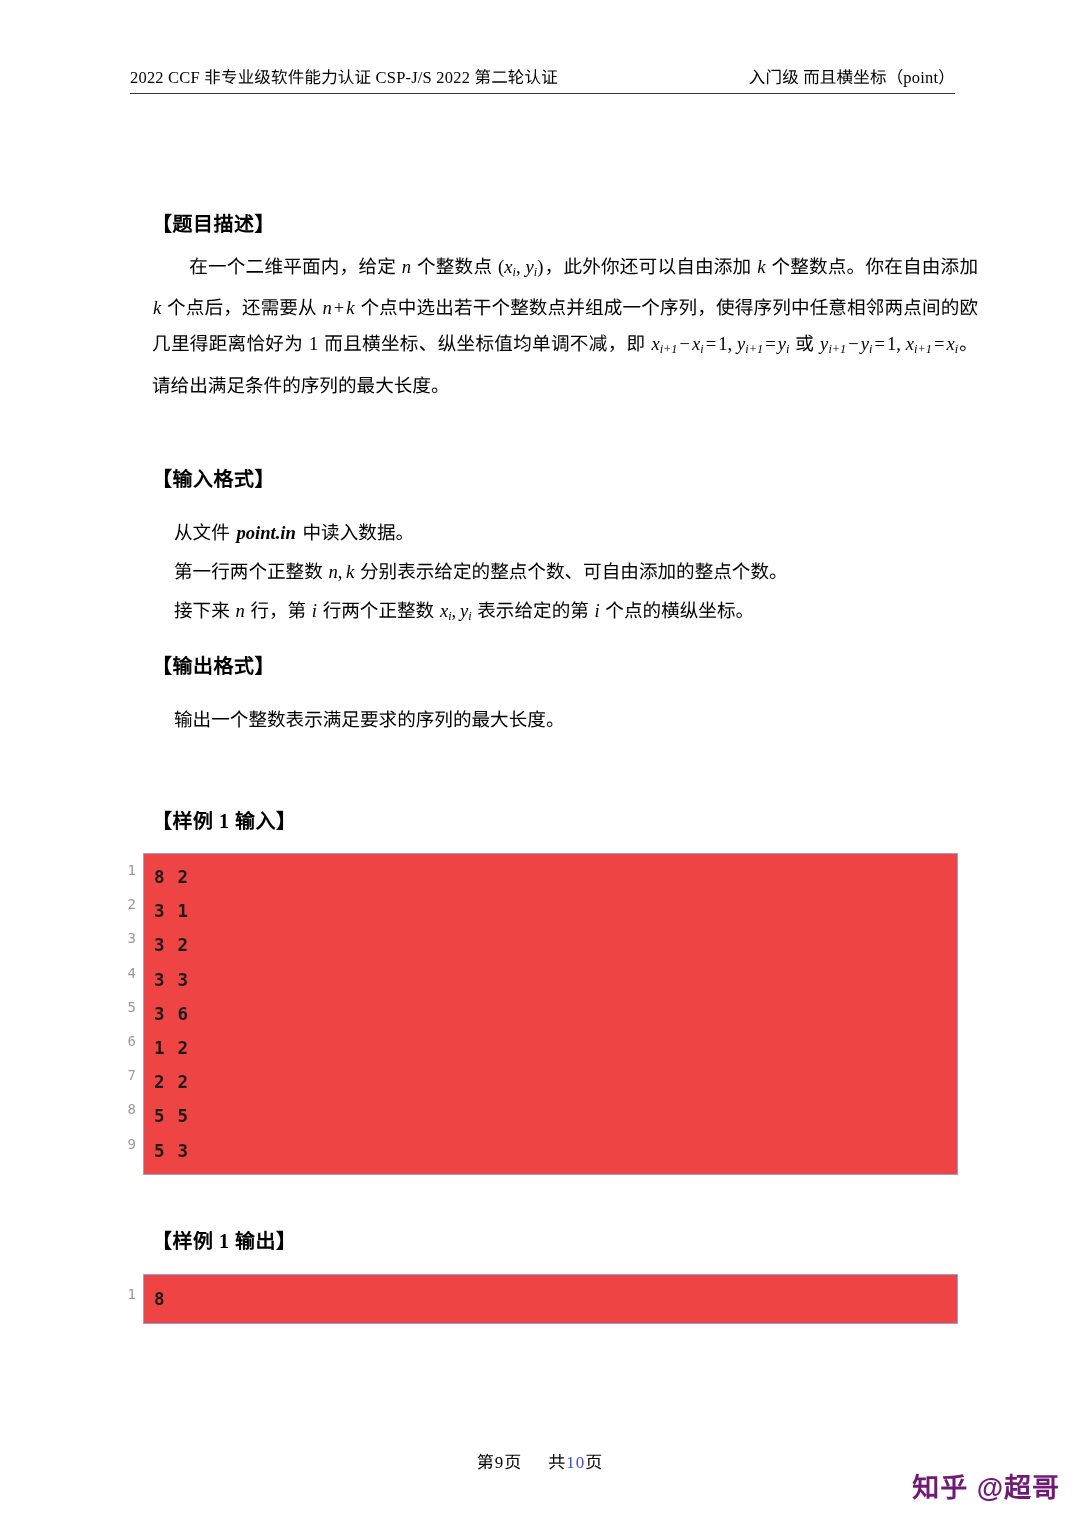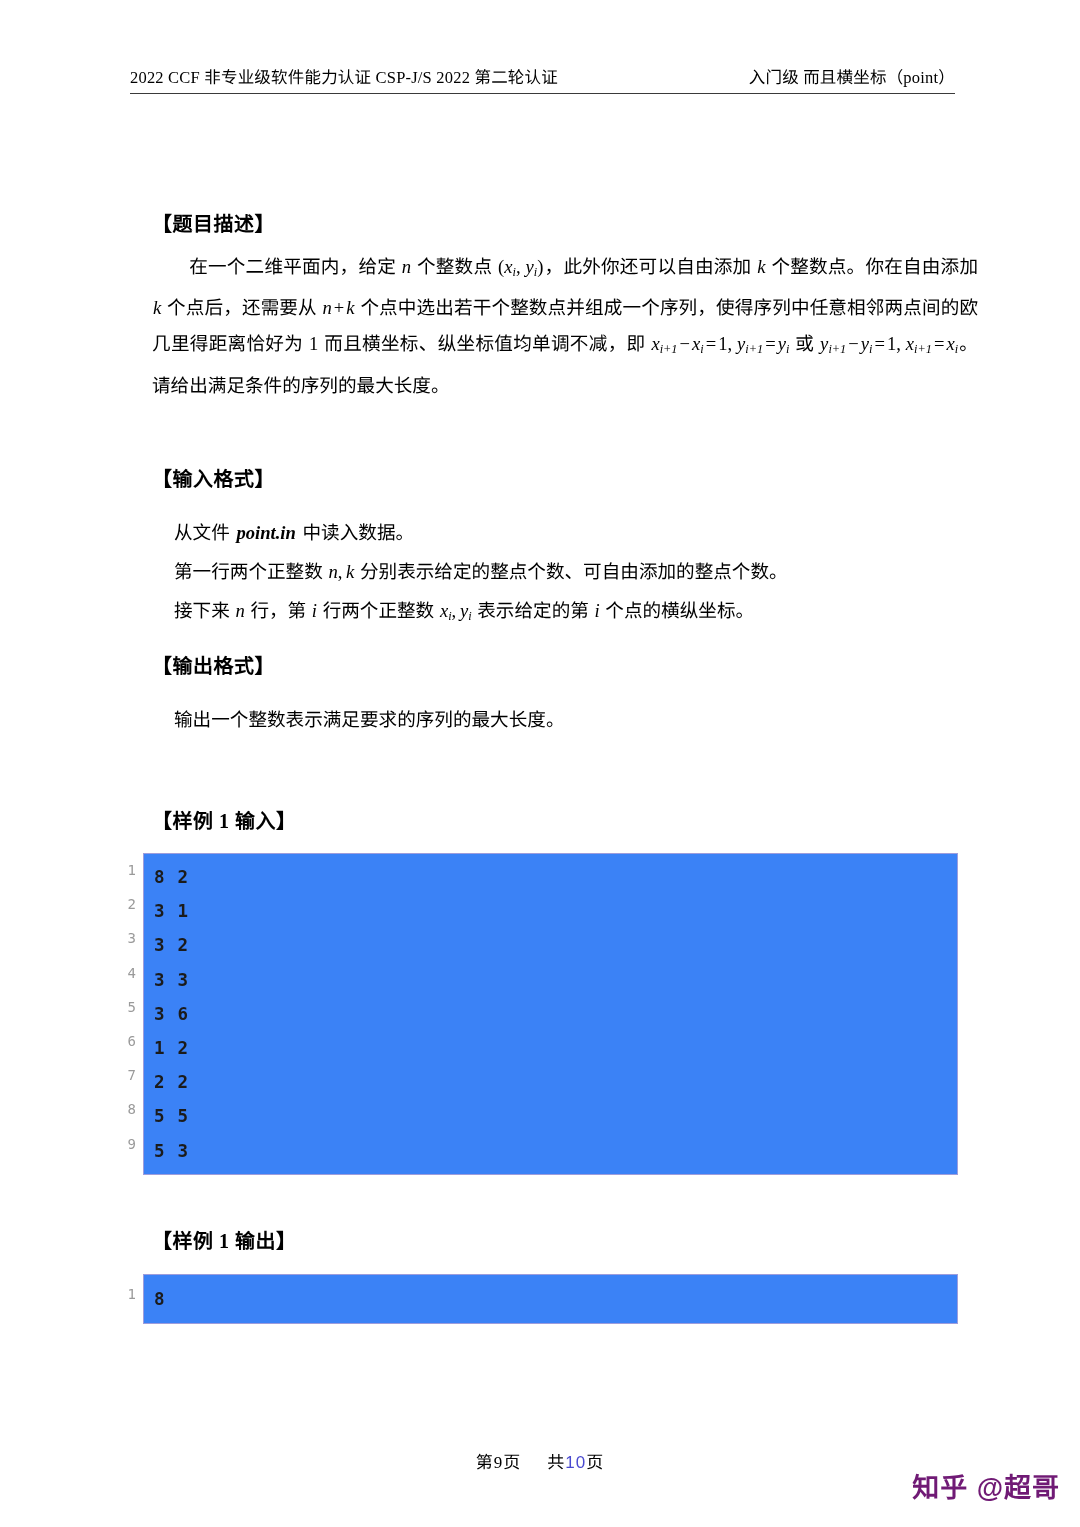--- a/index.html
+++ b/index.html
@@ -136,21 +136,21 @@
     color: #9a9a9a;
     user-select: none;
   }
   .gutter div {
     height: 34.2px;
     line-height: 34.2px;
   }
   .code-box {
     flex: 1 1 auto;
     border: 1.4px solid #9d9ddc;
-    background: #3b82f6;
+    background: #ef4444;
     box-sizing: border-box;
     padding: 6px 0 6px 10px;
   }
   .code-box .cl {
     height: 34.2px;
     line-height: 34.2px;
     font-family: "DejaVu Sans Mono", "Liberation Mono", monospace;
     font-size: 17.5px;
     font-weight: bold;
     color: #1b1b1b;
@@ -169,21 +169,21 @@
     width: 100%;
     text-align: center;
     font-size: 17px;
     letter-spacing: 1px;
   }
   .page-footer .pnum {
     font-family: "Liberation Serif", "DejaVu Serif", serif;
   }
   .page-footer .total {
     color: #4a4ad0;
-    font-family: Liberation Sans, sans-serif;
+    font-family: Liberation Serif, serif;
     margin-top: 40px;
   }
   .page-footer .gap { display: inline-block; width: 26px; }
 
   
   .watermark {
     position: absolute;
     right: 20px;
     top: 1466px;
     font-family: "Liberation Sans", "DejaVu Sans", sans-serif;

